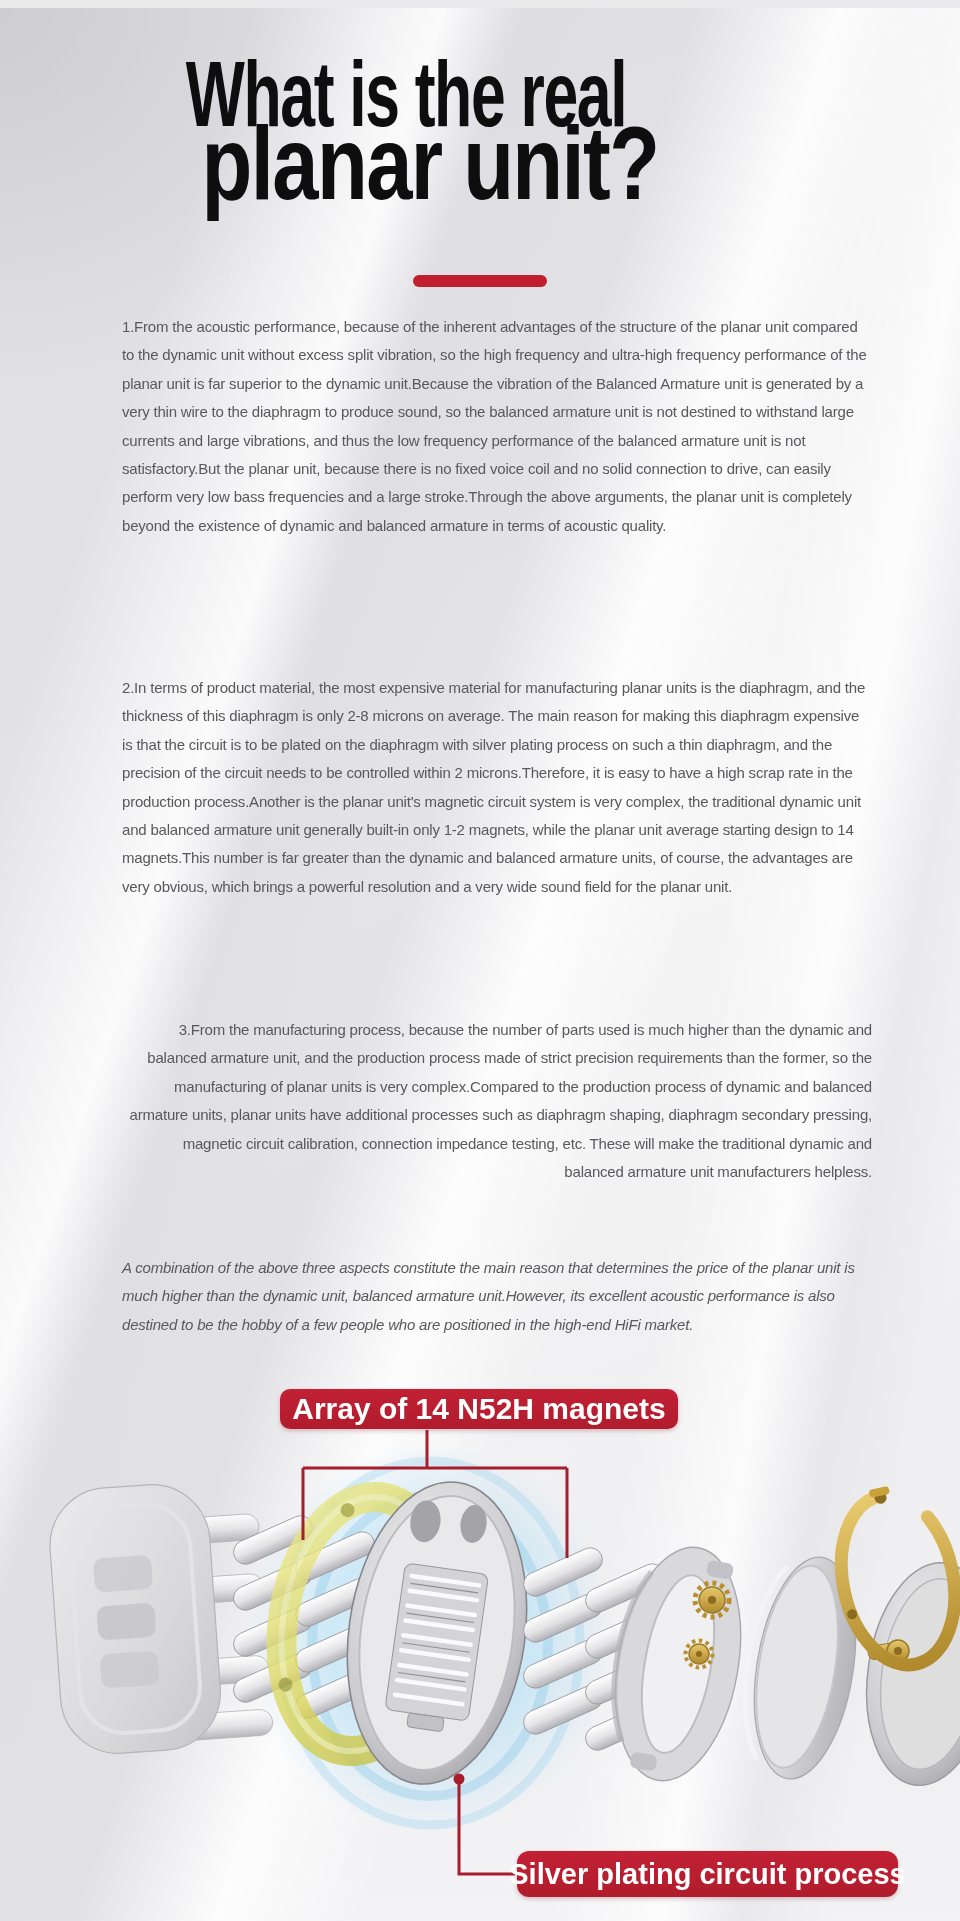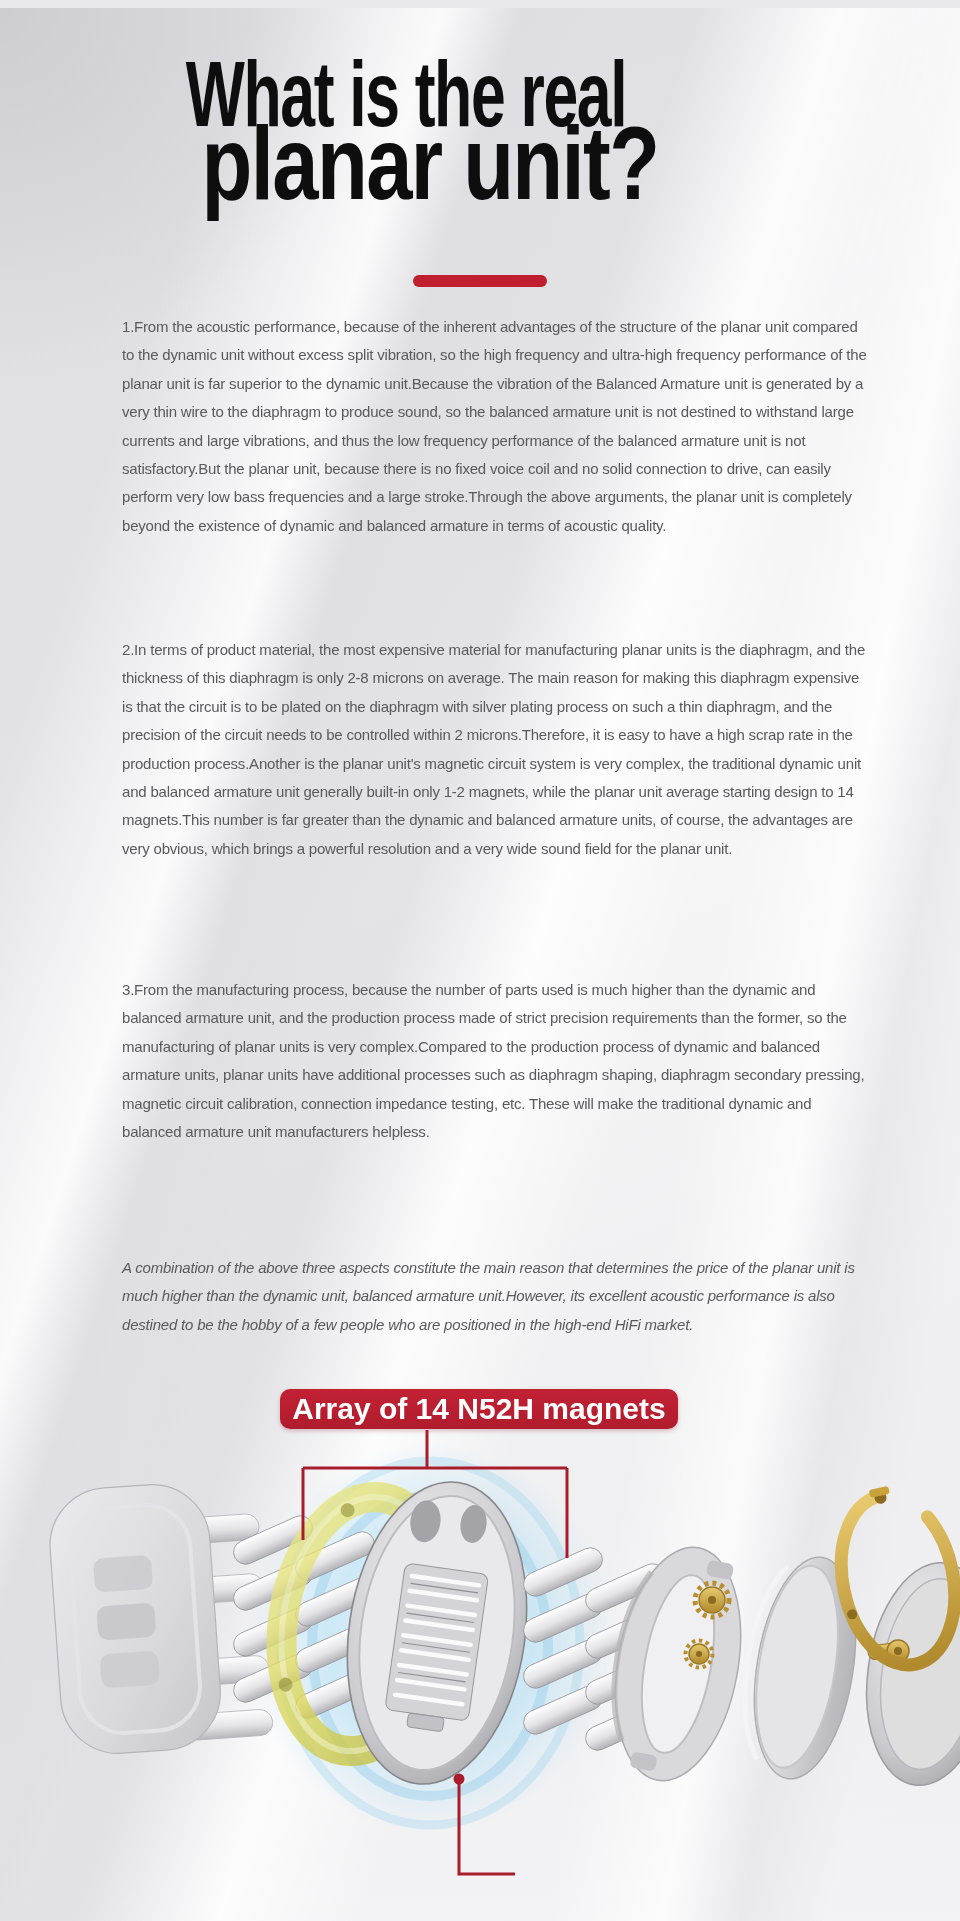--- a/index.html
+++ b/index.html
@@ -20,21 +20,21 @@
   }
   .title{position:absolute;left:0;right:0;text-align:center;color:#0e0e0f;font-weight:bold;line-height:1;white-space:nowrap;}
   .title-1{top:40px;font-size:92px;letter-spacing:-2px;transform:translateX(-74px) scaleX(.68);}
   .title-2{top:103px;font-size:104px;letter-spacing:-2px;transform:translateX(-50px) scaleX(.80);}
   .divider{position:absolute;left:413px;top:267px;width:134px;height:12px;border-radius:6px;}
   .article{position:absolute;left:0;top:0;width:960px;}
   .article p{
     position:absolute;left:122px;width:750px;margin:0;
     font-size:15px;line-height:28.4px;letter-spacing:-.2px;color:#59595c;
   }
-  .p1{top:305px;} .p2{top:628px;} .p3{top:968px;} .p4{top:1246px;font-style:italic;}
+  .p1{top:305px;} .p2{top:666px;} .p3{top:1008px;text-align:right;} .p4{top:1246px;font-style:italic;}
   .badge{
     position:absolute;display:flex;align-items:center;justify-content:center;
     color:#fff;font-weight:bold;white-space:nowrap;
     background:linear-gradient(180deg,#c22134 0%,#b01c2d 100%);
     box-shadow:0 2px 4px rgba(120,20,30,.25);
   }
   .badge-magnets{left:280px;top:1381px;width:398px;height:40px;border-radius:10px;font-size:30px;}
   .badge-silver{left:517px;top:1843px;width:381px;height:46px;border-radius:12px;font-size:29px;}
   .diagram-svg{position:absolute;left:0;top:1420px;width:960px;height:480px;}
   .leader{stroke:#a81c2c;stroke-width:3;fill:none;}
@@ -209,13 +209,14 @@
       <path d="M303,40 V112"></path>
       <path d="M567,40 V130"></path>
     </g>
 
     <g>
       <circle cx="459" cy="351" r="5.5" fill="#a81c2c"></circle>
       <path class="leader" d="M459,351 V446 H515"></path>
     </g>
   </svg>
 
+  <div class="badge badge-silver">Silver plating circuit process</div>
 </div>
 
 </body></html>

